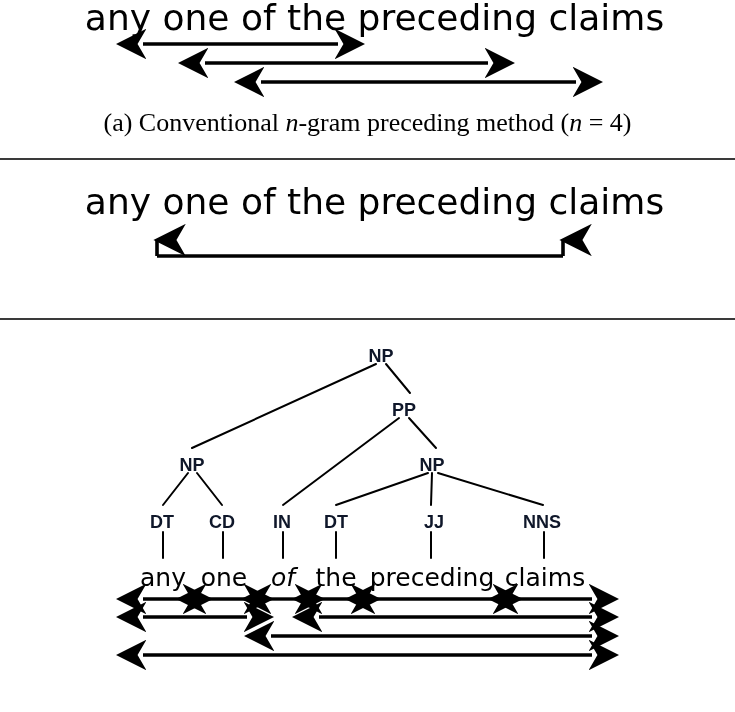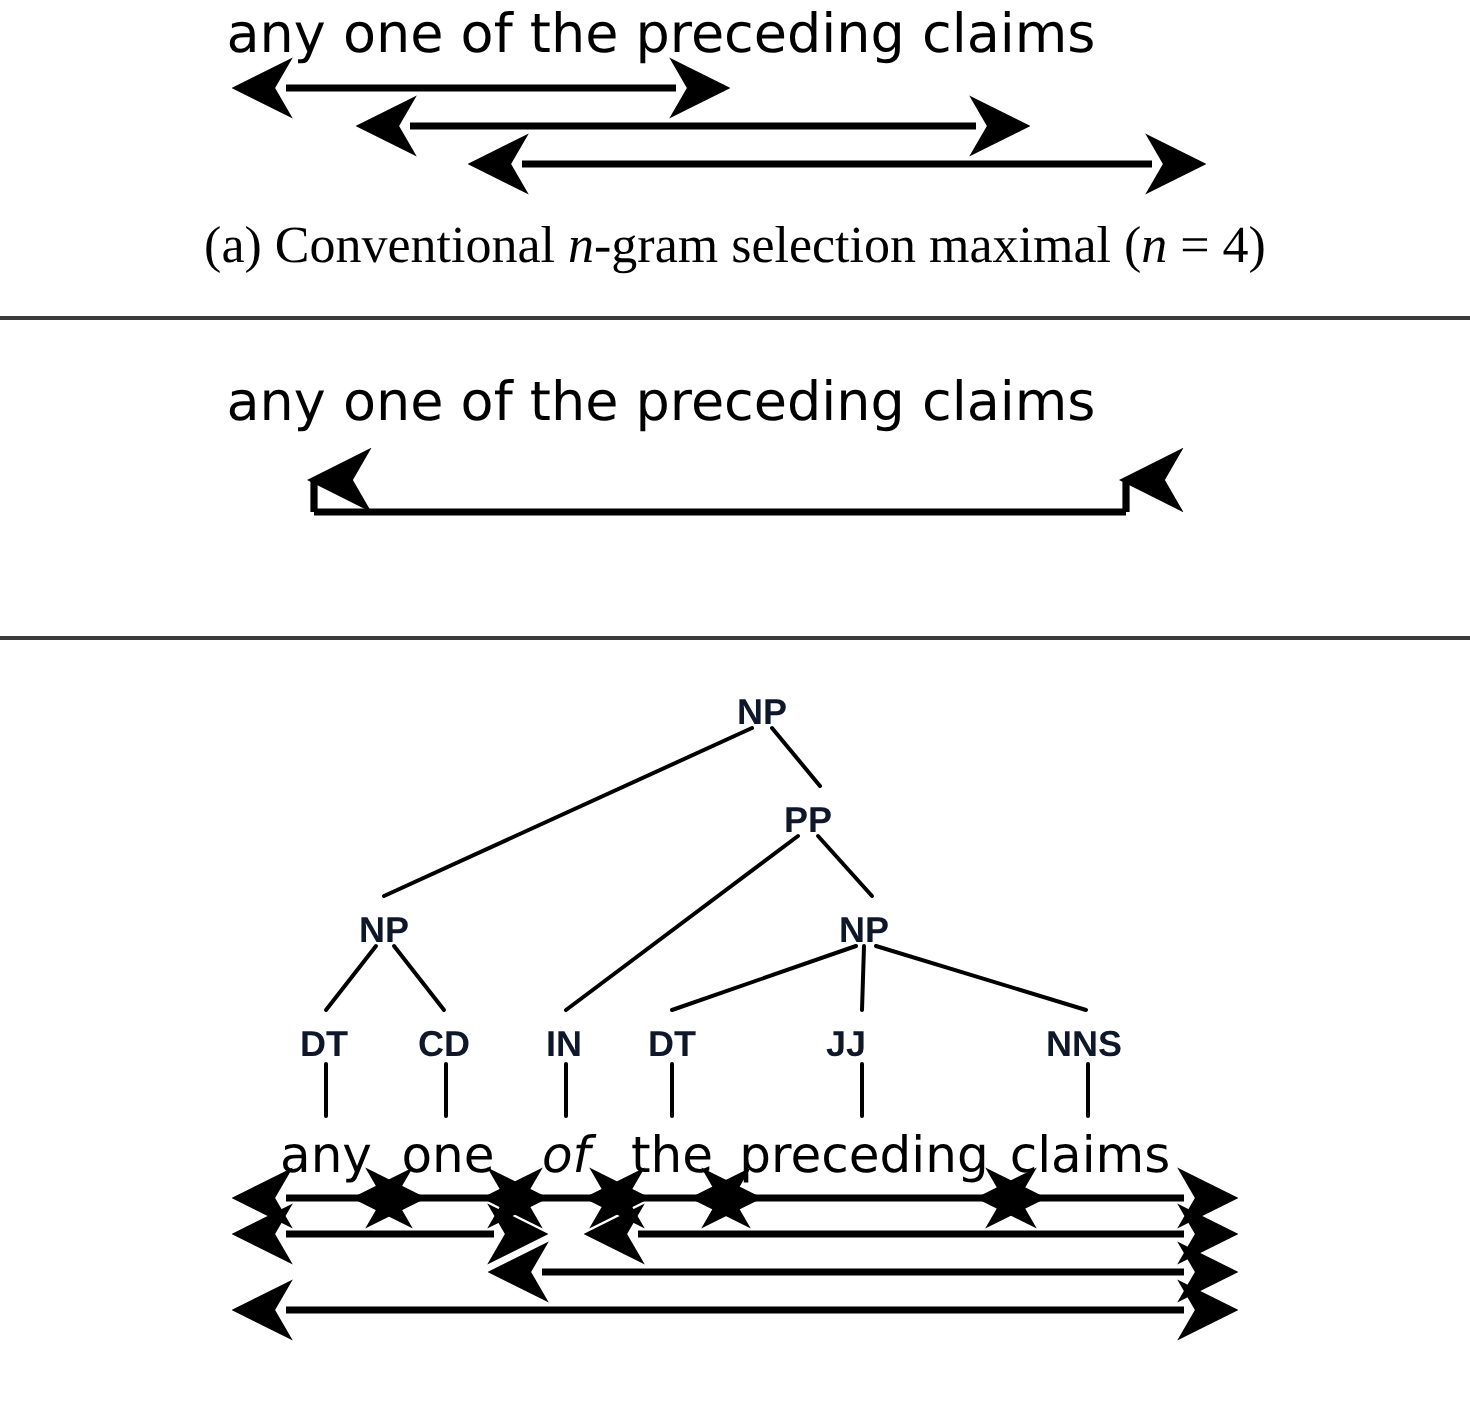--- a/index.html
+++ b/index.html
@@ -28,25 +28,26 @@
     left: 0;
     width: 735px;
   }
 
   
   .sentence {
     position: absolute;
     width: 661px;
     text-align: center;
     font-family: "DejaVu Sans", sans-serif;
-    font-size: 27px;
+    font-size: 36px;
     line-height: 32px;
     letter-spacing: 0px;
     white-space: nowrap;
     color: #000;
+    padding-left: 44px;
   }
 
   
   .caption {
     position: absolute;
     width: 735px;
     text-align: center;
     font-family: "Liberation Serif", serif;
     font-size: 26px;
     line-height: 30px;
@@ -113,21 +114,21 @@
         </marker>
       </defs>
       <g stroke="#000" stroke-width="3.4" fill="none">
         <line x1="143" y1="44" x2="338" y2="44" marker-start="url(#ah-l)" marker-end="url(#ah-r)"></line>
         <line x1="205" y1="63" x2="488" y2="63" marker-start="url(#ah-l)" marker-end="url(#ah-r)"></line>
         <line x1="261" y1="82" x2="576" y2="82" marker-start="url(#ah-l)" marker-end="url(#ah-r)"></line>
       </g>
     </svg>
 
     <div class="caption" style="top:108px;">
-      <span>(a) Conventional </span><i>n</i><span>-gram selection maximal (</span><i>n</i><span> = 4)</span>
+      <span>(a) Conventional </span><i>n</i><span>-gram preceding method (</span><i>n</i><span> = 4)</span>
     </div>
   </div>
 
   <div class="rule" style="top:158px;"></div>
 
   <div class="panel" style="top:160px;height:158px;">
 
     <div class="sentence" style="top:26px;">any one of the preceding claims</div>
 
     <svg class="overlay" width="735" height="158" viewBox="0 0 735 158">
@@ -179,21 +180,21 @@
 
     <div class="tag" style="left:381px;top:26px;">NP</div>
     <div class="tag" style="left:404px;top:80px;">PP</div>
     <div class="tag" style="left:192px;top:135px;">NP</div>
     <div class="tag" style="left:432px;top:135px;">NP</div>
 
     <div class="tag" style="left:162px;top:192px;">DT</div>
     <div class="tag" style="left:222px;top:192px;">CD</div>
     <div class="tag" style="left:282px;top:192px;">IN</div>
     <div class="tag" style="left:336px;top:192px;">DT</div>
-    <div class="tag" style="left:423px;top:192px;">JJ</div>
+    <div class="tag" style="left:434px;top:192px;">JJ</div>
     <div class="tag" style="left:542px;top:192px;">NNS</div>
 
     <div class="word" style="left:163px;top:245px;">any</div>
     <div class="word" style="left:224px;top:245px;">one</div>
     <div class="word" style="left:283px;top:245px;font-style:italic;">of</div>
     <div class="word" style="left:336px;top:245px;">the</div>
     <div class="word" style="left:432px;top:245px;">preceding</div>
     <div class="word" style="left:545px;top:245px;">claims</div>
 
     <svg class="overlay" width="735" height="392" viewBox="0 0 735 392">

